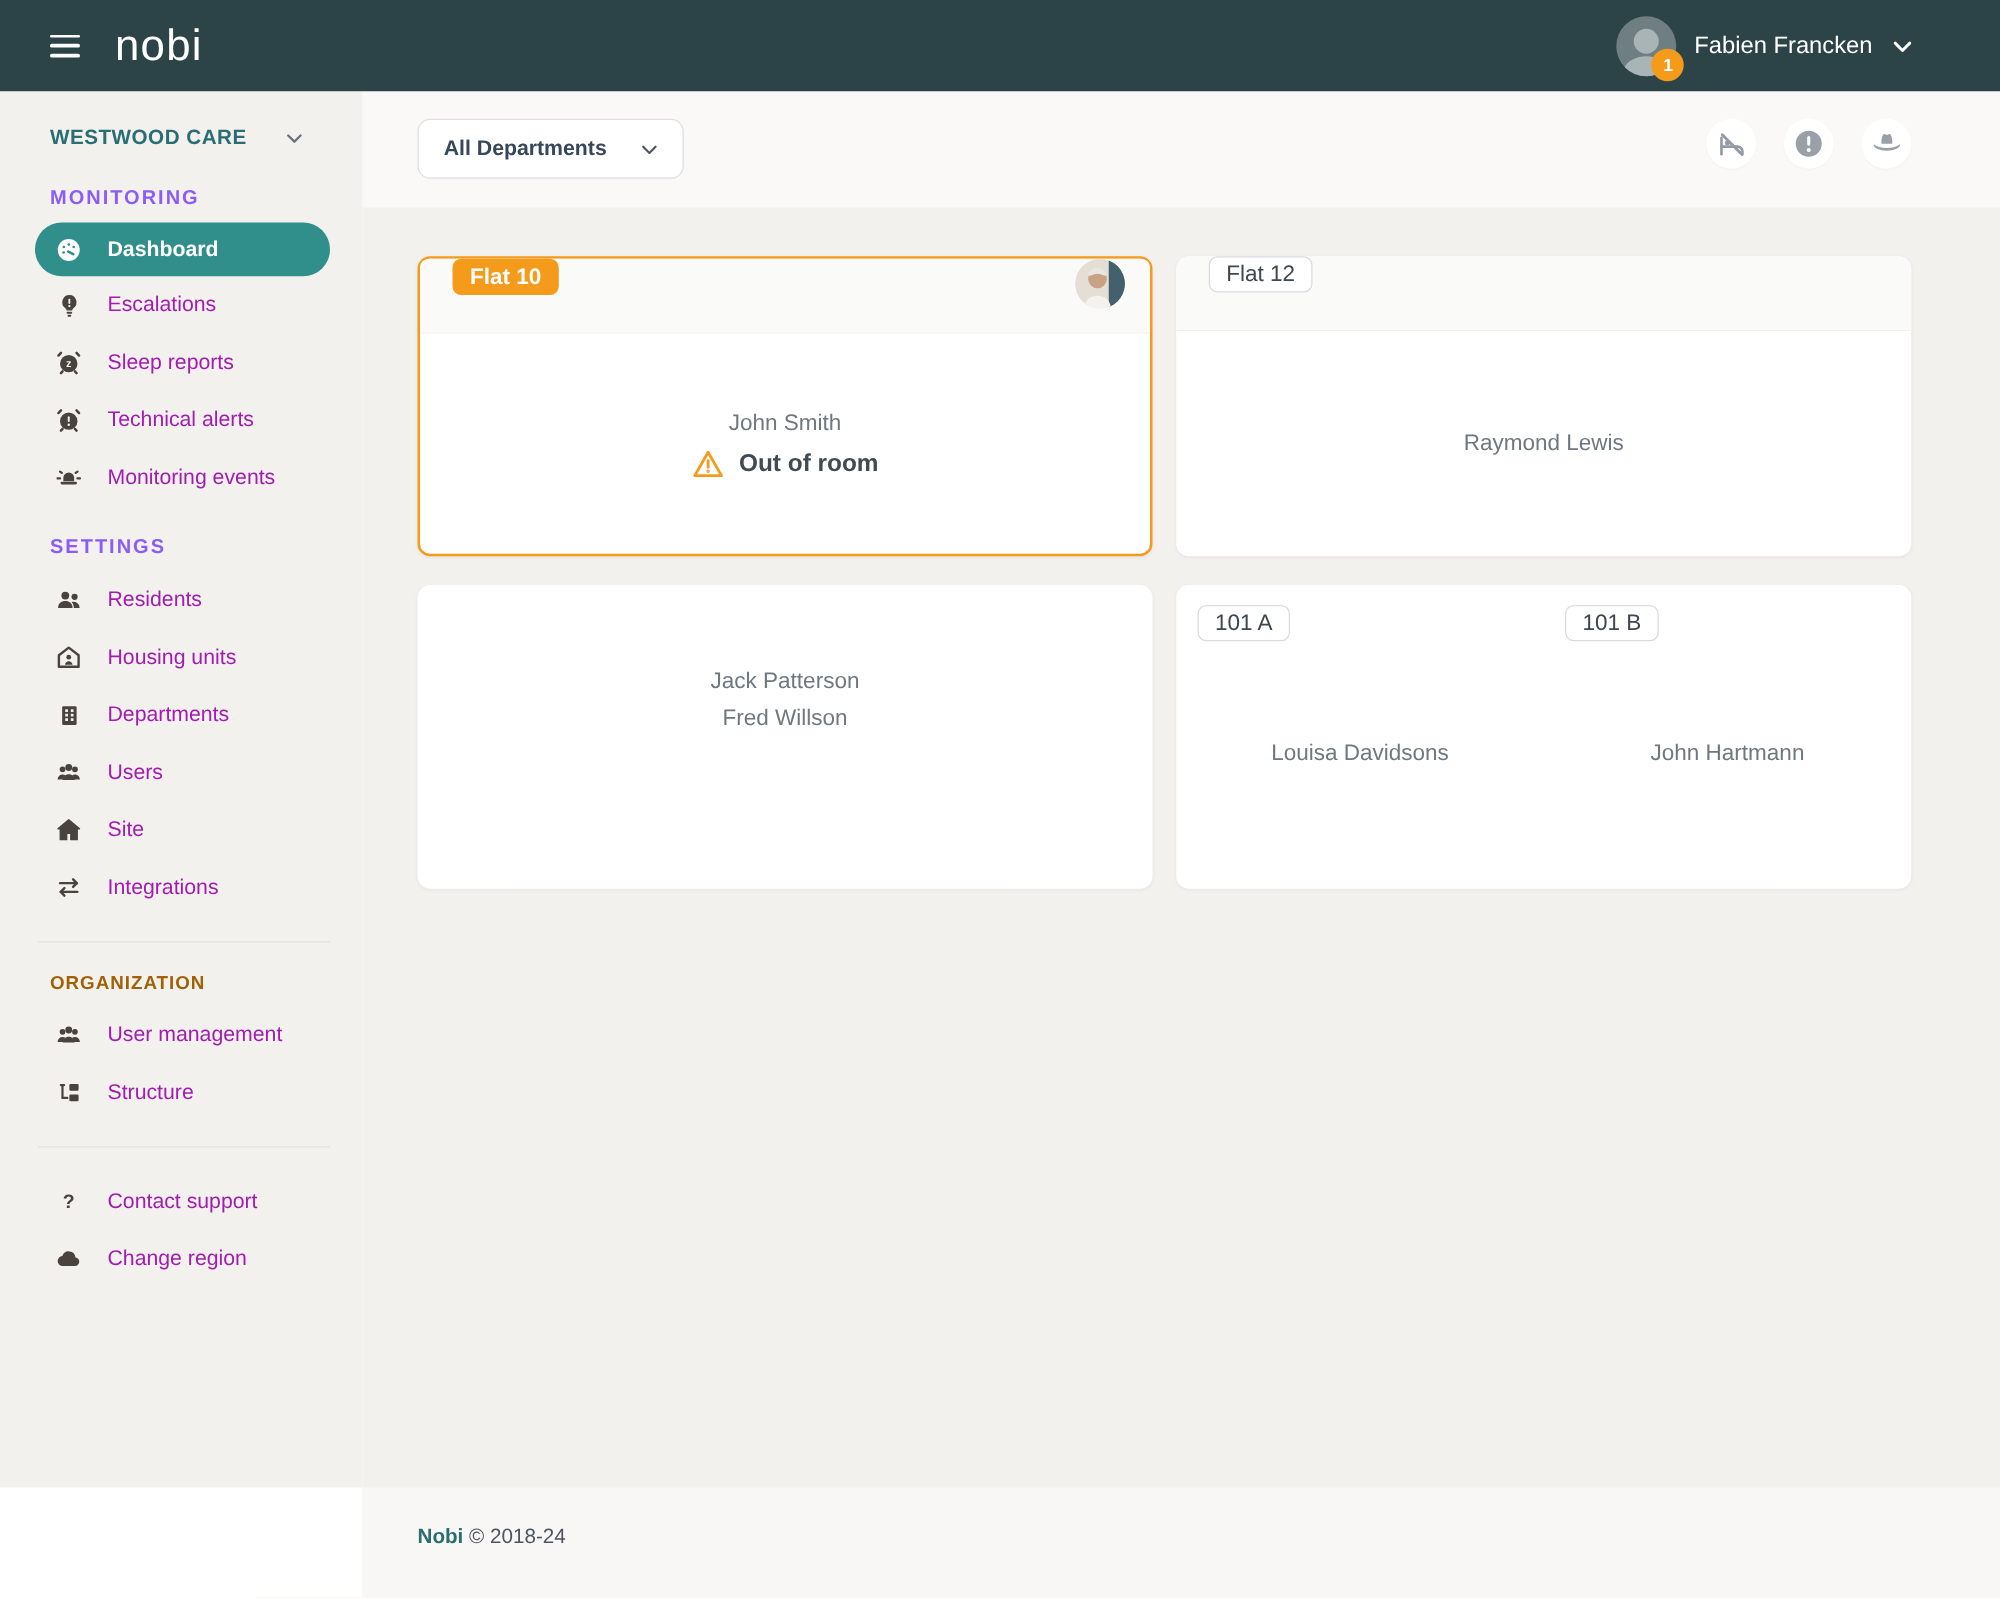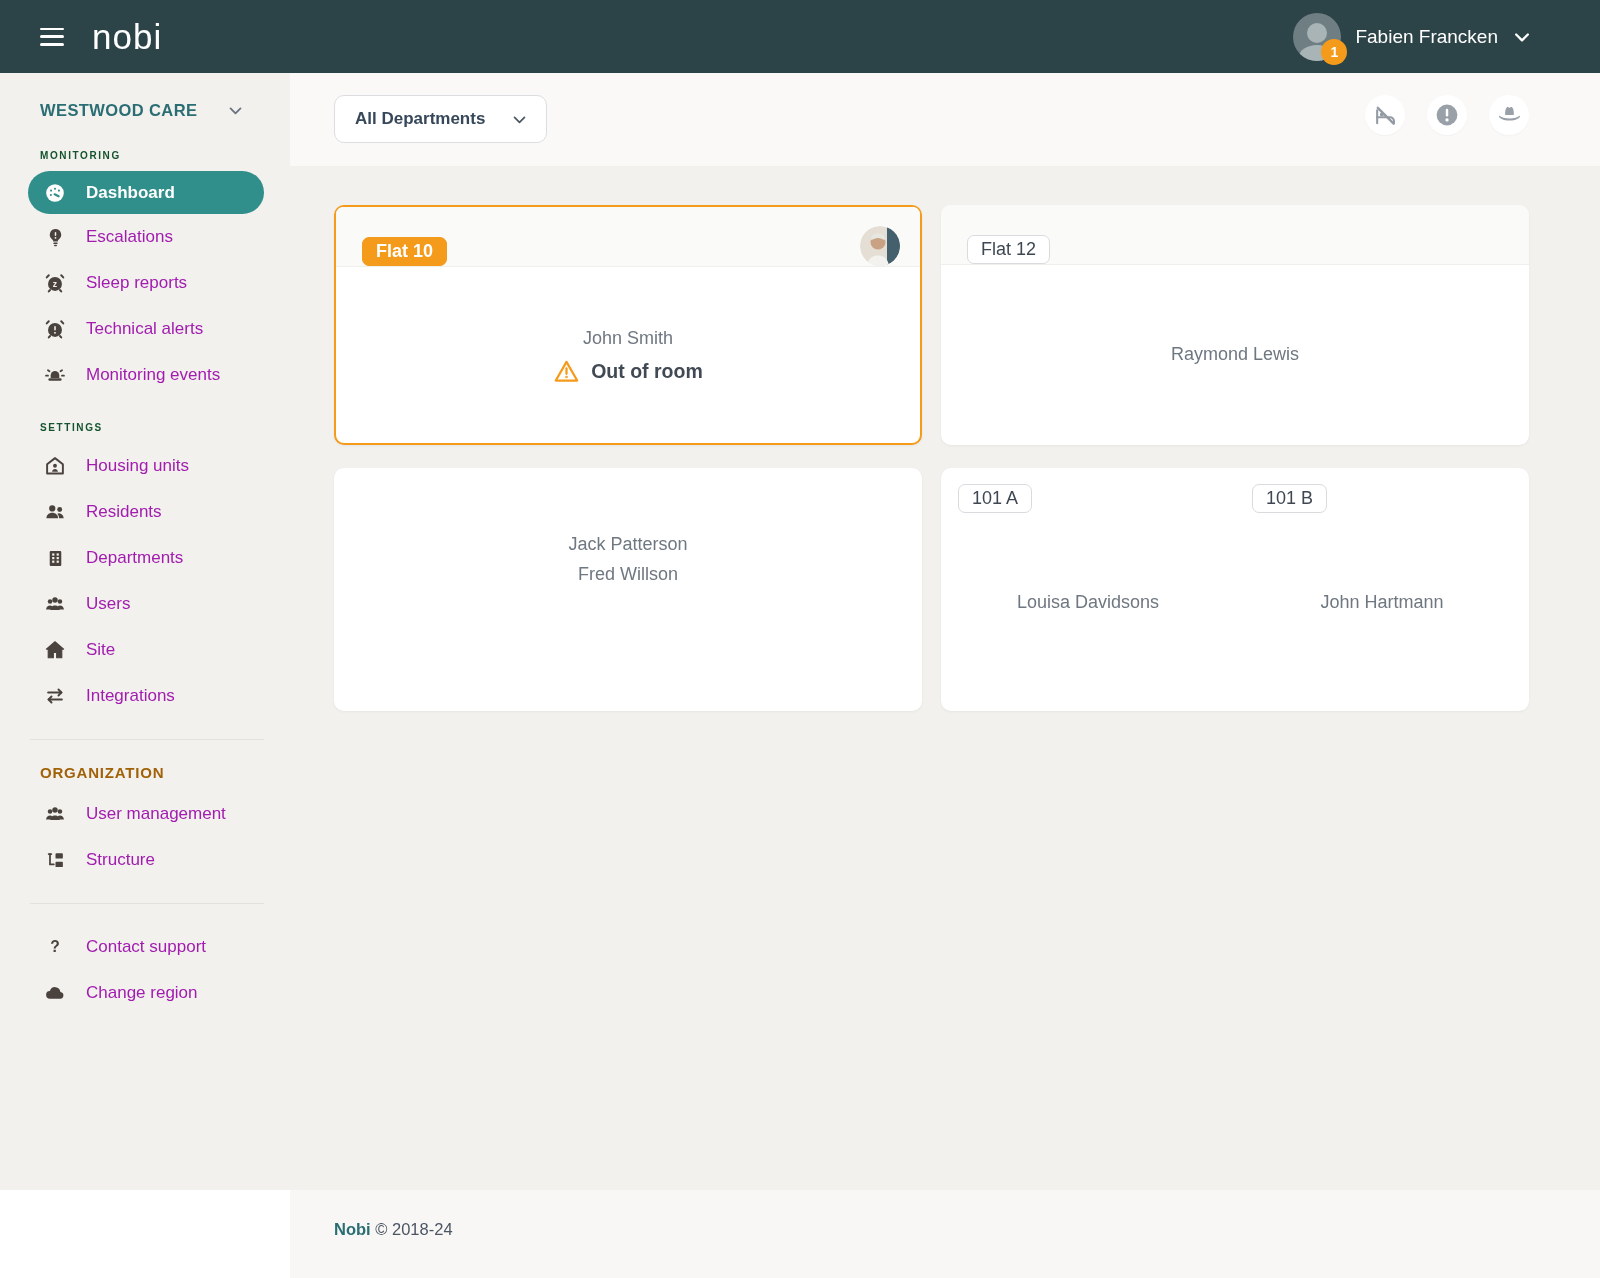--- a/index.html
+++ b/index.html
@@ -16,40 +16,40 @@
   .avatar-circle { width:48px; height:48px; border-radius:50%; background:#6F7E82; overflow:hidden; position:relative; }
   .avatar-circle .head { position:absolute; left:14px; top:10px; width:20px; height:20px; border-radius:50%; background:#A9B4B6; }
   .avatar-circle .body { position:absolute; left:6px; top:32px; width:36px; height:24px; border-radius:50%; background:#A9B4B6; }
   .notif-badge { position:absolute; right:-6px; bottom:-4px; width:26px; height:26px; border-radius:50%; background:#F59B1B; color:#fff; font-size:14px; font-weight:700; display:flex; align-items:center; justify-content:center; }
   .user-name { color:#ffffff; font-size:19px; font-weight:500; }
 
   
   .sidebar { position:absolute; top:73px; left:0; width:290px; height:1117px; background:#F2F1EE; padding-top:22px; }
   .org-row { display:flex; align-items:center; justify-content:space-between; padding:6px 46px 6px 40px; cursor:pointer; }
   .org-name { color:#2A6E74; font-size:16.5px; font-weight:700; letter-spacing:.4px; }
-  .section-title { padding:0 40px; margin-top:24px; margin-bottom:10px; font-size:10px; font-weight:700; letter-spacing:1.6px; color:#14532d; }
+  .section-title { padding:0 40px; margin-top:24px; margin-bottom:10px; font-size:16px; font-weight:700; letter-spacing:1.6px; color:#8b5cf6; }
   .section-title.teal { color:#a16207; letter-spacing:.8px; font-size:15px; }
   .nav-item { display:flex; align-items:center; height:46px; padding:0 24px 0 44px; gap:20px; font-size:17px; color:#a21caf; cursor:pointer; }
   .nav-item .ic { width:22px; height:22px; flex:0 0 22px; display:flex; align-items:center; justify-content:center; }
   .nav-item.active { background:#318F8B; color:#ffffff; font-weight:700; border-radius:23px; margin:0 26px 0 28px; padding:0 16px 0 16px; height:43px; }
   .divider { height:1px; background:#E3E2DE; margin:20px 26px 0 30px; }
   .support-group { margin-top:20px; }
 
   
   .main { position:absolute; top:73px; left:290px; width:1310px; height:1205px; background:#F2F1EE; }
   .filterbar { position:absolute; top:0; left:0; width:1310px; height:93px; background:#FAF9F7; }
   .dept-select { position:absolute; left:44px; top:22px; width:213px; height:48px; background:#ffffff; border:1px solid #DCDEE2; border-radius:10px; display:flex; align-items:center; justify-content:space-between; padding:0 18px 0 20px; cursor:pointer;font-weight:bold; }
   .dept-select span { font-size:17px; color:#36475A; }
   .toolbar { position:absolute; right:71px; top:22px; display:flex; gap:22px; }
   .circle-btn { width:40px; height:40px; border-radius:50%; background:#ffffff; display:flex; align-items:center; justify-content:center; cursor:pointer; box-shadow:0 1px 2px rgba(0,0,0,.03); }
 
   
   .card { position:absolute; width:588px; background:#ffffff; border-radius:10px; box-shadow:0 1px 3px rgba(0,0,0,.05); }
   .card.alerted { border:2.5px solid #F59B1B; }
-  .card-header { height:60px; background:#FAFAF8; border-bottom:1px solid #EFEFEB; border-radius:10px 10px 0 0; display:flex; align-items:flex-end; padding:0 20px 0 26px; }
+  .card-header { height:60px; background:#FAFAF8; border-bottom:1px solid #EFEFEB; border-radius:10px 10px 0 0; display:flex; align-items:flex-start; padding:0 20px 0 26px; }
   .card.alerted .card-header { border-radius:7px 7px 0 0; }
   .room-badge { background:#ffffff; border:1px solid #D9DBDF; border-radius:7px; padding:3px 13px; font-size:18px; color:#3E4752; }
   .room-badge.alert { background:#F59B1B; border-color:#F59B1B; color:#ffffff; font-weight:700; }
   .card-body { display:flex; flex-direction:column; align-items:center; justify-content:center; gap:9px; }
   .resident-name { font-size:18px; color:#6F7780; }
   .status-row { display:flex; align-items:center; gap:11px; }
   .status-text { font-size:19.5px; font-weight:700; color:#414A54; }
   .card-avatar { margin-left:auto; width:40px; height:40px; border-radius:50%; overflow:hidden; flex:0 0 40px; }
   #card-flat10 { left:44px; top:132px; height:240px; }
   #card-flat10 .card-body { height:178px; }
@@ -179,39 +179,39 @@
           </g>
         </svg>
     </span>
     <span>Monitoring events</span>
   </div>
 
   <div class="section-title">SETTINGS</div>
 
   <div class="nav-item">
     <span class="ic">
-      <svg width="22" height="22" viewBox="0 0 24 24">
-          <path d="M12 3.4 20.6 10v10.1H3.4V10z" fill="none" stroke="#4A433D" stroke-width="2.1" stroke-linejoin="round"></path>
-          <circle cx="12" cy="11.7" r="2.1" fill="#4A433D"></circle>
-          <path d="M8.7 18.4c.3-1.9 1.6-3.1 3.3-3.1s3 1.2 3.3 3.1z" fill="#4A433D"></path>
-        </svg>
-    </span>
-    <span>Housing units</span>
-  </div>
-
-  <div class="nav-item">
-    <span class="ic">
       <svg width="22" height="22" viewBox="0 0 24 24" fill="#4A433D">
           <circle cx="9" cy="8.1" r="3.4"></circle>
           <path d="M2.7 18.6c0-3.4 2.8-5.7 6.3-5.7s6.3 2.3 6.3 5.7v.3H2.7z"></path>
           <circle cx="17.1" cy="9.2" r="2.7"></circle>
           <path d="M16.4 18.9v-.3c0-1.9-.7-3.6-1.9-4.8a5.1 5.1 0 0 1 6.9 4.6v.5z"></path>
         </svg>
     </span>
     <span>Residents</span>
+  </div>
+
+  <div class="nav-item">
+    <span class="ic">
+      <svg width="22" height="22" viewBox="0 0 24 24">
+          <path d="M12 3.4 20.6 10v10.1H3.4V10z" fill="none" stroke="#4A433D" stroke-width="2.1" stroke-linejoin="round"></path>
+          <circle cx="12" cy="11.7" r="2.1" fill="#4A433D"></circle>
+          <path d="M8.7 18.4c.3-1.9 1.6-3.1 3.3-3.1s3 1.2 3.3 3.1z" fill="#4A433D"></path>
+        </svg>
+    </span>
+    <span>Housing units</span>
   </div>
 
   <div class="nav-item">
     <span class="ic">
       <svg width="21" height="21" viewBox="0 0 24 24">
           <rect x="5.4" y="3.4" width="13.2" height="17.2" rx="1.2" fill="#4A433D"></rect>
           <g fill="#F2F1EE">
             <rect x="8.2" y="6.2" width="2.5" height="2.5"></rect>
             <rect x="13.3" y="6.2" width="2.5" height="2.5"></rect>
             <rect x="8.2" y="10.3" width="2.5" height="2.5"></rect>

